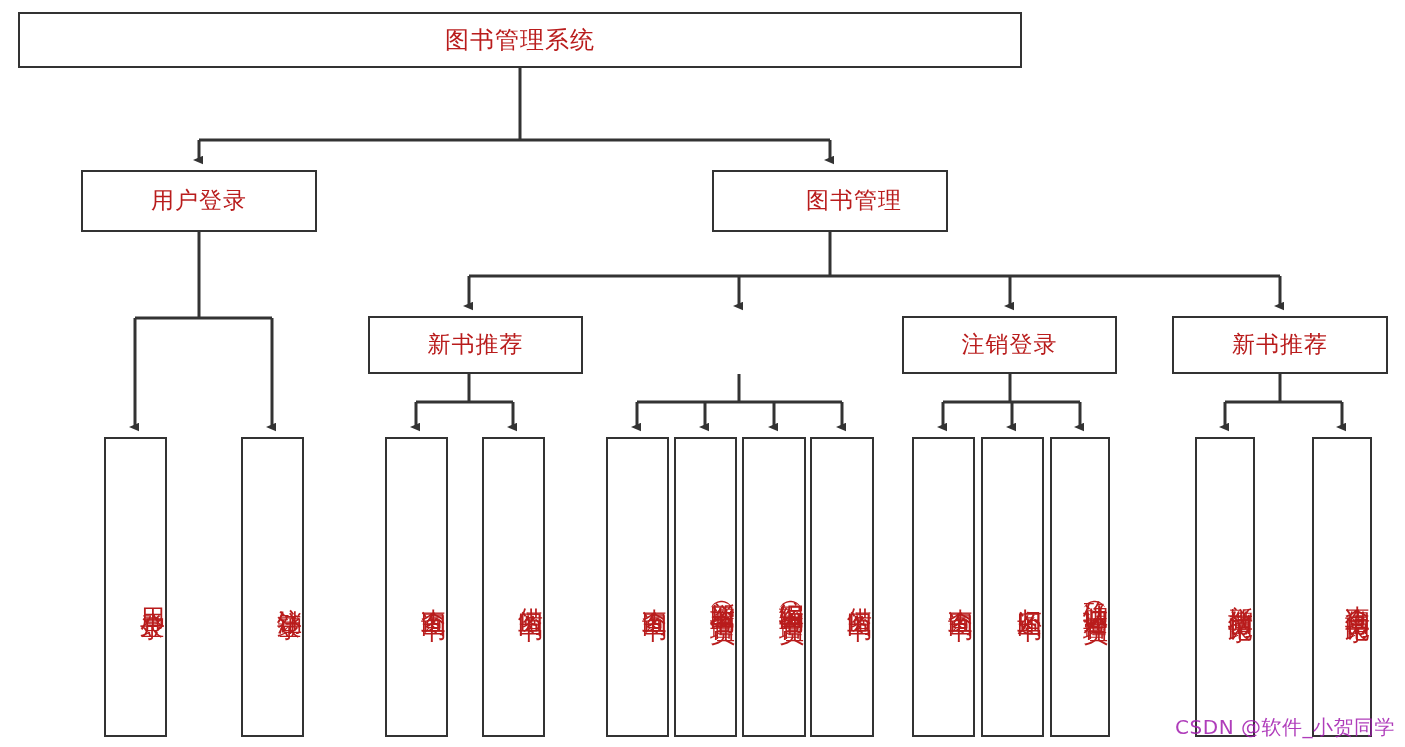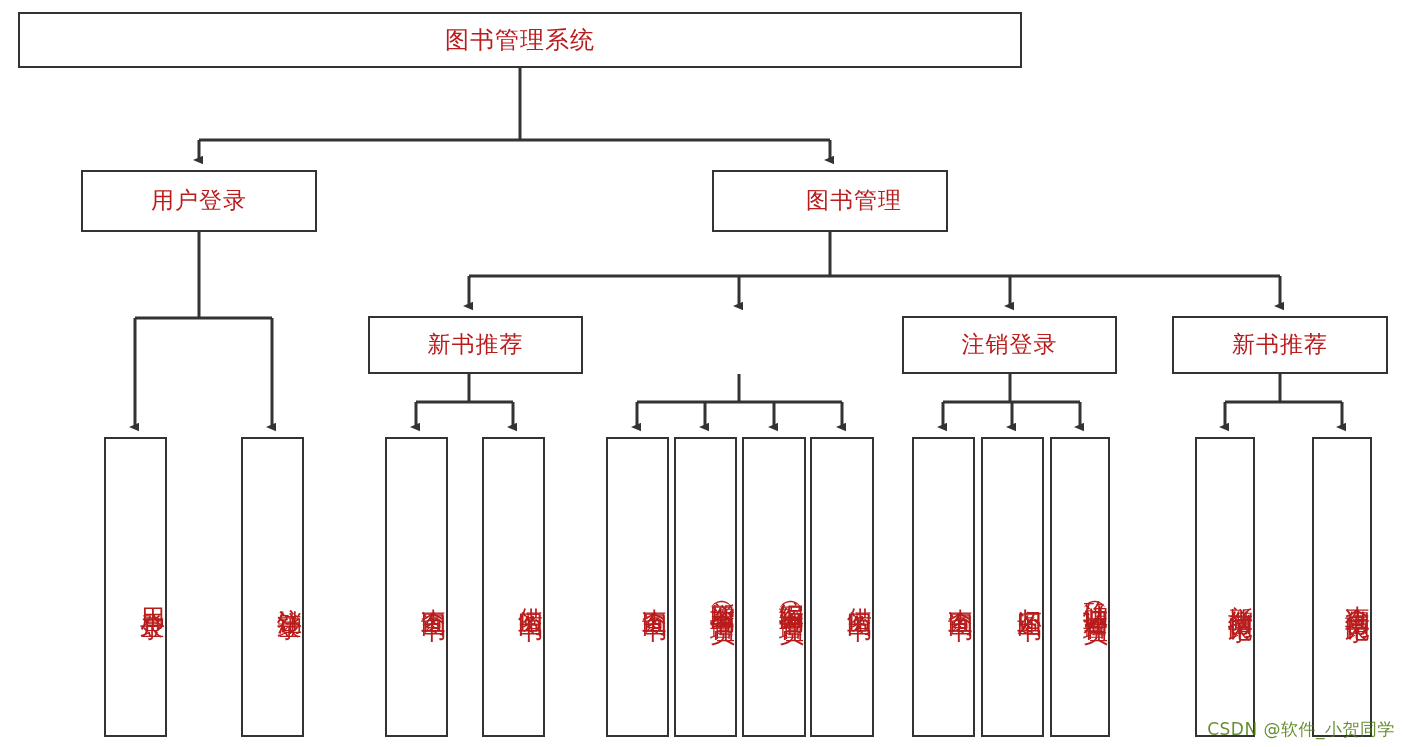--- a/index.html
+++ b/index.html
@@ -60,22 +60,22 @@
     white-space: pre;
   }
   .node.vert .label {
     writing-mode: vertical-rl;
     text-orientation: upright;
   }
   #watermark {
     position: absolute;
     right: 10px;
     bottom: 6px;
-    font-size: 17px;
-    color: #4d7c0f;
+    font-size: 20px;
+    color: #a21caf;
     opacity: 0.85;
     white-space: nowrap;
     letter-spacing: 0.5px;
   }
 </style>
 </head>
 <body>
 
 <div id="diagram">
 

